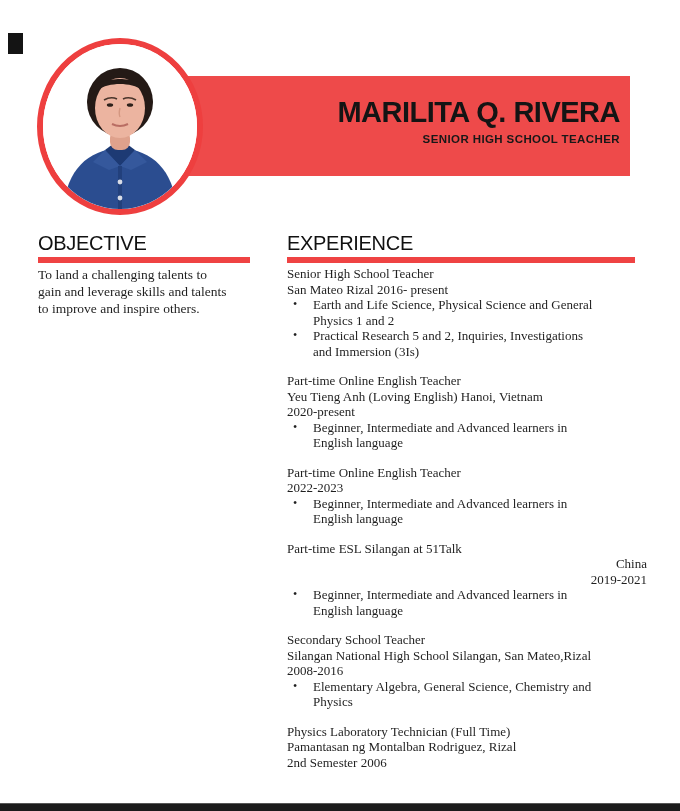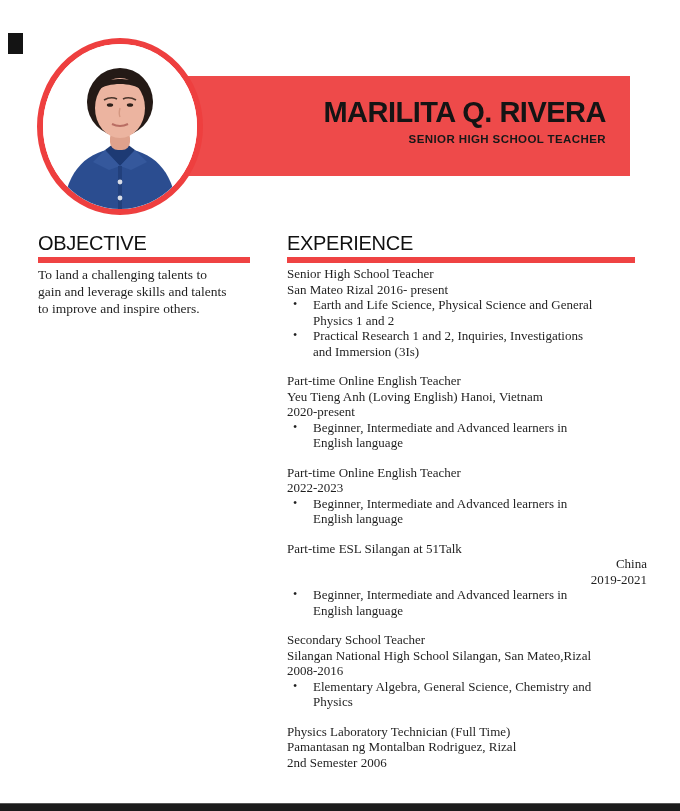--- a/index.html
+++ b/index.html
@@ -10,21 +10,21 @@
     overflow:hidden;
     font-family:"Liberation Serif", serif;
     color:#1f1f1f;
   }
   
   .corner-mark{position:absolute;left:8px;top:33px;width:15px;height:21px;background:#141414;}
   
   .banner{
     position:absolute;left:118px;top:76px;width:512px;height:100px;
     background:#ee4a4a;z-index:1;
-    box-sizing:border-box;padding:22px 24px 0 0;text-align:right;
+    box-sizing:border-box;padding:22px 10px 0 0;text-align:right;
   }
   .name{
     font-family:"Liberation Sans", sans-serif;
     font-weight:700;font-size:29px;line-height:29px;
     letter-spacing:-0.5px;color:#141414;white-space:nowrap;
   }
   .title{
     font-family:"Liberation Sans", sans-serif;
     font-weight:700;font-size:11.5px;line-height:11.5px;
     letter-spacing:0.4px;color:#181818;margin-top:7px;white-space:nowrap;
@@ -121,21 +121,21 @@
       <div class="job">
         <div class="xline t">Senior High School Teacher</div>
         <div class="xline t">San Mateo Rizal 2016- present</div>
         <div class="xline b">
           <span class="dot">•</span>
           <span>Earth and Life Science, Physical Science and General</span>
         </div>
         <div class="xline c">Physics 1 and 2</div>
         <div class="xline b">
           <span class="dot">•</span>
-          <span>Practical Research 1 and 2, Inquiries, Investigations</span>
+          <span>Practical Research 5 and 2, Inquiries, Investigations</span>
         </div>
         <div class="xline c">and Immersion (3Is)</div>
       </div>
       <div class="job">
         <div class="xline t">Part-time Online English Teacher</div>
         <div class="xline t">Yeu Tieng Anh (Loving English) Hanoi, Vietnam</div>
         <div class="xline t">2020-present</div>
         <div class="xline b">
           <span class="dot">•</span>
           <span>Beginner, Intermediate and Advanced learners in</span>

